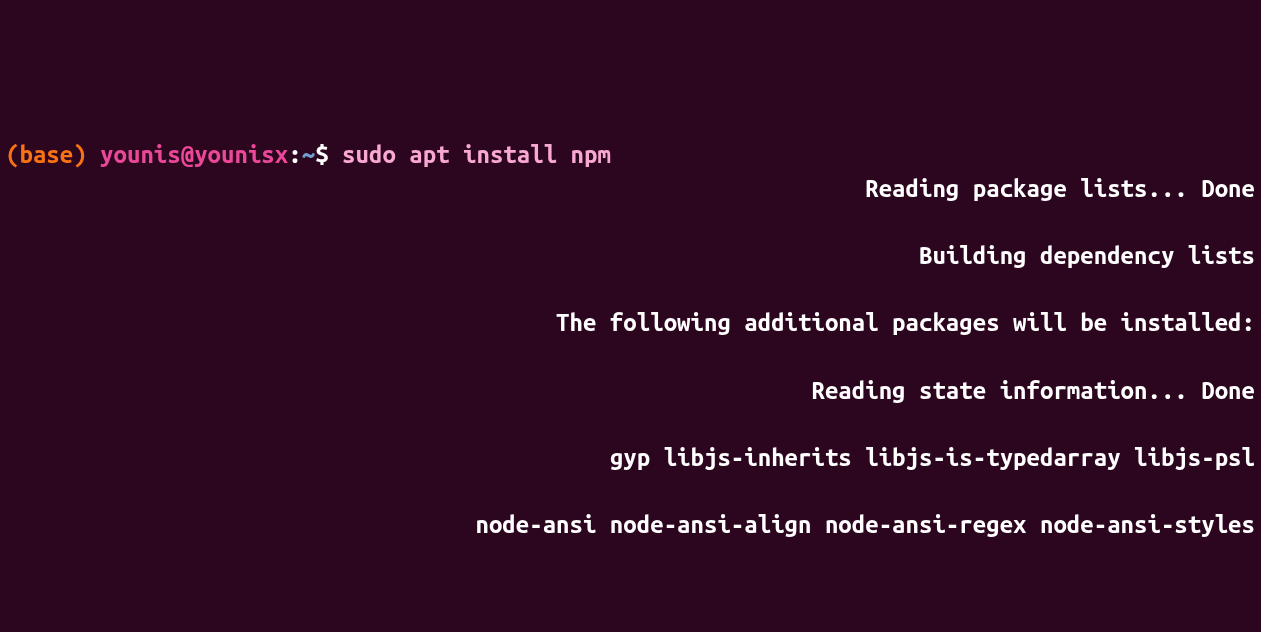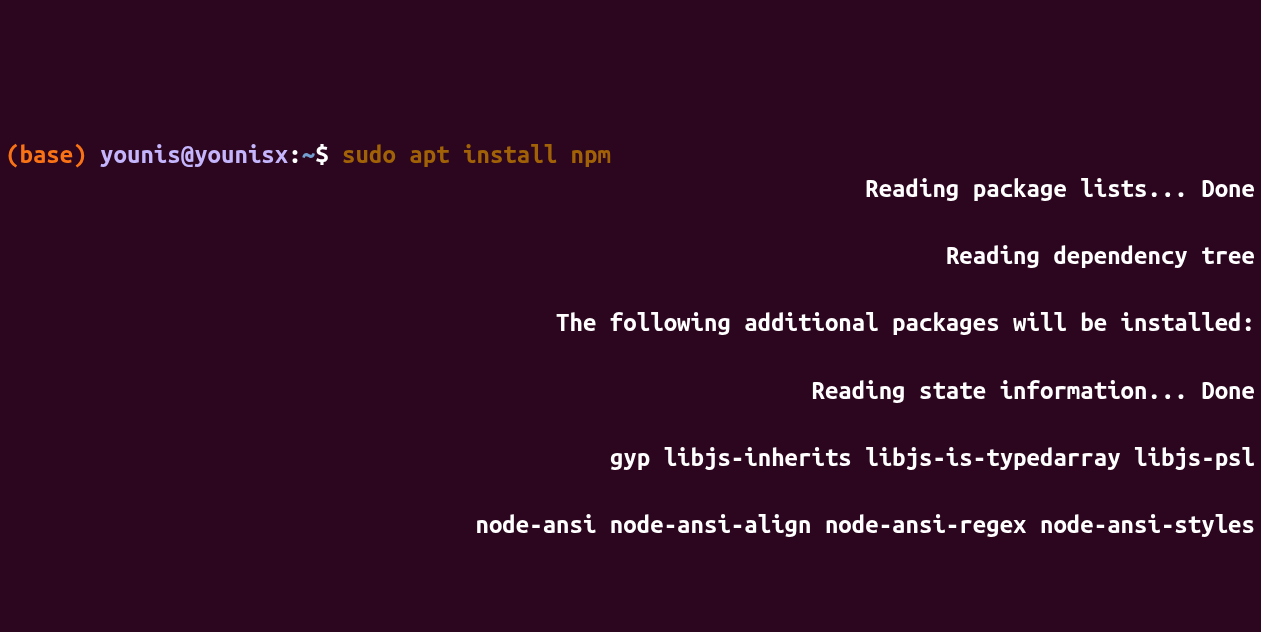--- a/index.html
+++ b/index.html
@@ -10,37 +10,37 @@
       font-size: 24px;
       line-height: 1.4;
       padding: 4px 6px;
       white-space: pre-wrap;
       overflow: hidden;
       height: 632px;
       width: 1261px;
       font-weight: bold;
     }
     .prompt-env { color: #f97316; }
-    .prompt-user { color: #c4b5fd; }
+    .prompt-user { color: #ec4899; }
     .prompt-colon { color: #ffffff; }
     .prompt-path { color: #729fcf; }
     .prompt-dollar { color: #ffffff; }
-    .command { color: #a16207; }
+    .command { color: #f9a8d4; }
     .output-line { color: #ffffff; display: block; text-align: right; }
     .package-indent { padding-left: 34px; display: block; }
     .terminal { white-space: pre; }
   </style>
 </head>
 <body>
 
 
 
 <div class="terminal"><span><span class="prompt-env">(base) </span><span class="prompt-user">younis@younisx</span><span class="prompt-colon">:</span><span class="prompt-path">~</span><span class="prompt-dollar">$ </span><span class="command">sudo apt install npm</span></span>
 <span class="output-line">Reading package lists... Done</span>
-<span class="output-line">Reading dependency tree</span>
+<span class="output-line">Building dependency lists</span>
 <span class="output-line">The following additional packages will be installed:</span>
 <span class="output-line">Reading state information... Done</span>
 <span class="output-line package-indent">gyp libjs-inherits libjs-is-typedarray libjs-psl</span>
 <span class="output-line package-indent">node-ansi node-ansi-align node-ansi-regex node-ansi-styles</span>
 
 
 
 
 
 

